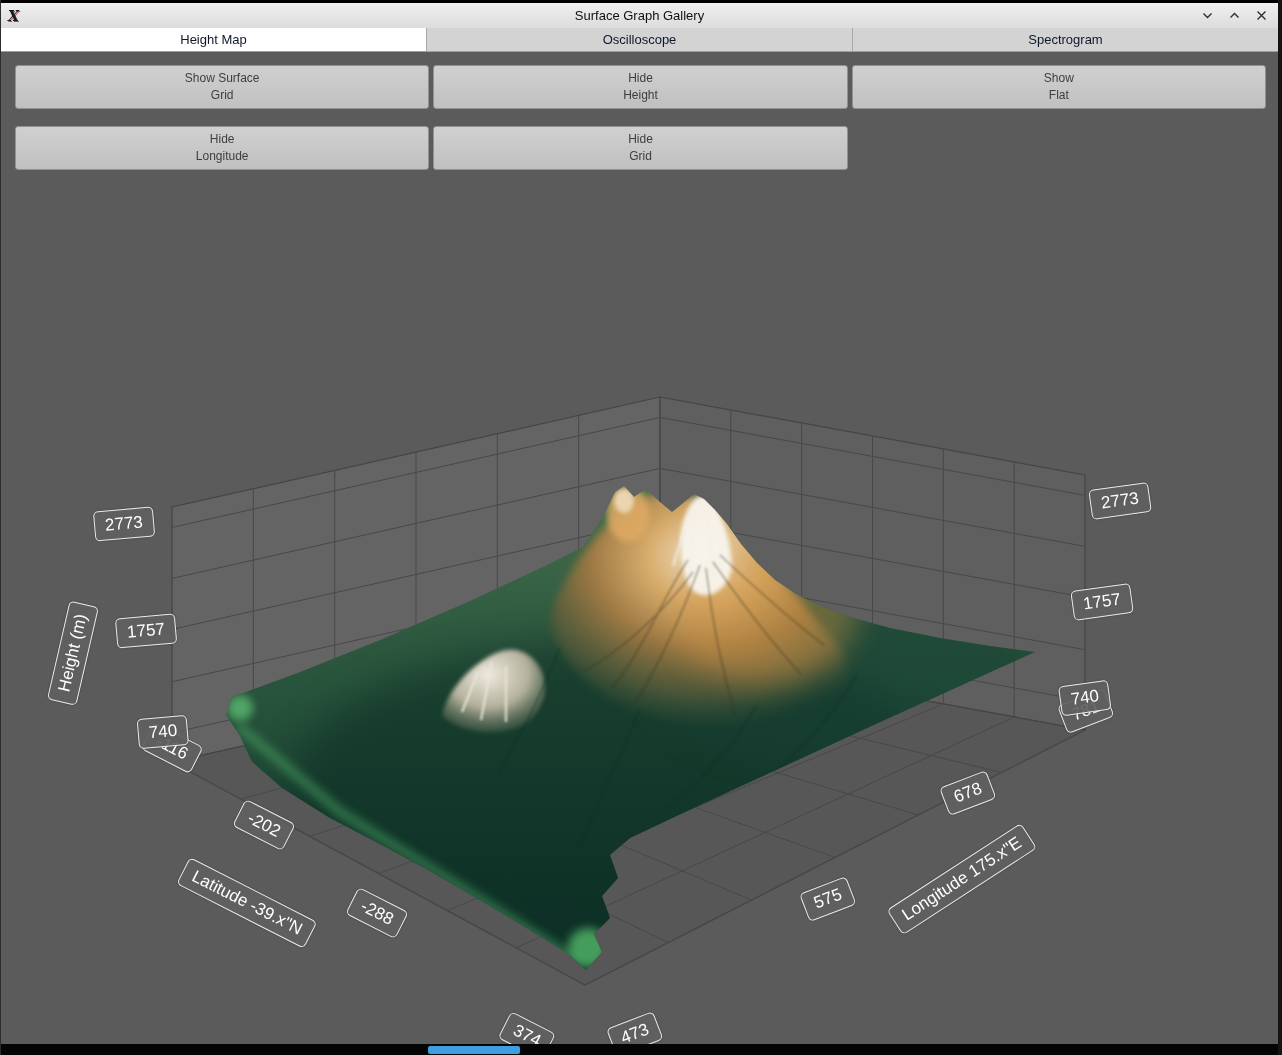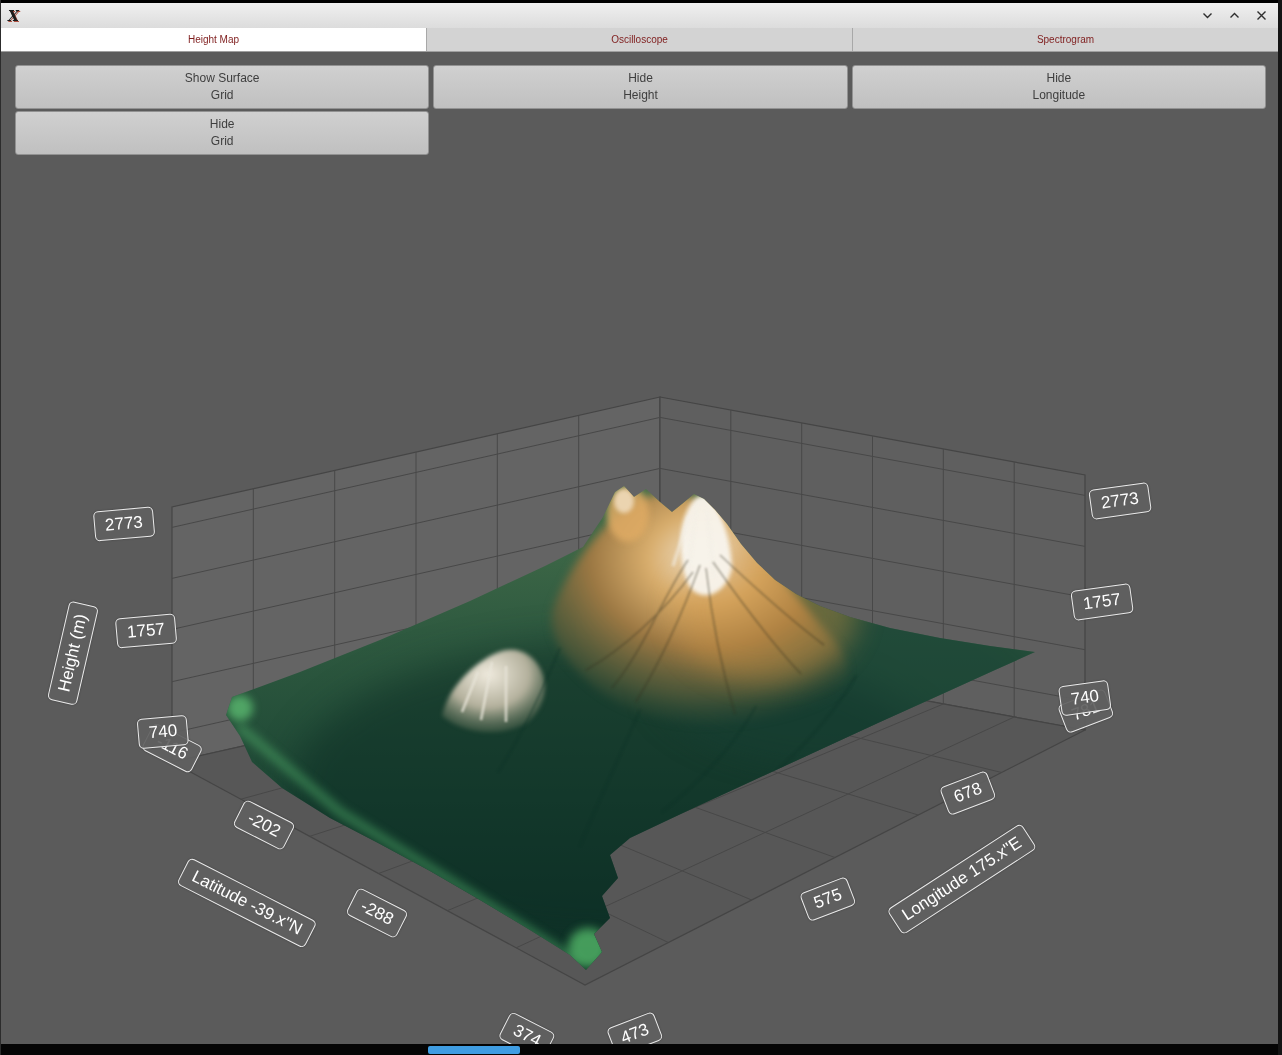--- a/index.html
+++ b/index.html
@@ -28,28 +28,28 @@
   .win-controls{margin-left:auto;display:flex;gap:12px;padding-right:9px;z-index:2;}
   .win-btn{width:15px;height:15px;display:flex;align-items:center;justify-content:center;cursor:default;}
   .win-btn svg{display:block;}
 
   .tabbar{
     position:absolute;top:28px;left:1px;right:4px;height:23px;
     display:flex;background:#d3d3d3;border-bottom:1px solid #9f9f9f;z-index:40;
   }
   .tab{
     flex:1;display:flex;align-items:center;justify-content:center;
-    font-size:10px;color:#7f1d1d;background:#d3d3d3;border-right:1px solid #a8a8a8;
+    font-size:13px;color:#0f172a;background:#d3d3d3;border-right:1px solid #a8a8a8;
   }
   .tab:last-child{border-right:none;}
   .tab.active{background:#ffffff;}
 
   .btns{
     position:absolute;top:65px;left:15px;right:16px;z-index:40;
-    display:grid;grid-template-columns:1fr 1fr 1fr;gap:2px 4px;text-align:center;
+    display:grid;grid-template-columns:1fr 1fr 1fr;gap:17px 4px;text-align:center;
   }
   .btn{
     height:42px;border:1px solid #929292;border-radius:3px;
     background:linear-gradient(#d0d0d0,#c0c0c0);
     display:flex;flex-direction:column;align-items:center;justify-content:center;
     font-size:12px;line-height:17px;color:#3e3e3e;
   }
 
   
   #scene{position:absolute;inset:0;z-index:10;}
@@ -191,20 +191,21 @@
   <div class="tick" style="left:124px;top:524px;--r:-5deg">2773</div>
   <div class="tick" style="left:146px;top:631px;--r:-5deg">1757</div>
   <div class="tick" style="left:163px;top:732px;--r:-5deg">740</div>
   <div class="tick" style="left:1120px;top:501px;--r:-8deg">2773</div>
   <div class="tick" style="left:1102px;top:602px;--r:-8deg">1757</div>
   <div class="tick" style="left:1085px;top:698px;--r:-8deg">740</div>
 </div>
 
 <div class="titlebar">
   <span class="app-icon">X</span>
+  <span class="win-title">Surface Graph Gallery</span>
   <span class="win-controls">
     <span class="win-btn">
       <svg width="13" height="13" viewBox="0 0 13 13">
           <polyline points="2.5,4.5 6.5,8.5 10.5,4.5" fill="none" stroke="#2e2e2e" stroke-width="1.4"></polyline>
         </svg>
     </span>
     <span class="win-btn">
       <svg width="13" height="13" viewBox="0 0 13 13">
           <polyline points="2.5,8.5 6.5,4.5 10.5,8.5" fill="none" stroke="#2e2e2e" stroke-width="1.4"></polyline>
         </svg>
@@ -226,20 +227,24 @@
 <div class="btns">
   <div class="btn">
     <span>Show Surface</span>
     <span>Grid</span>
   </div>
   <div class="btn">
     <span>Hide</span>
     <span>Height</span>
   </div>
   <div class="btn">
+    <span>Show</span>
+    <span>Flat</span>
+  </div>
+  <div class="btn">
     <span>Hide</span>
     <span>Longitude</span>
   </div>
   <div class="btn">
     <span>Hide</span>
     <span>Grid</span>
   </div>
 </div>
 
 <div class="bottom-strip"></div>

